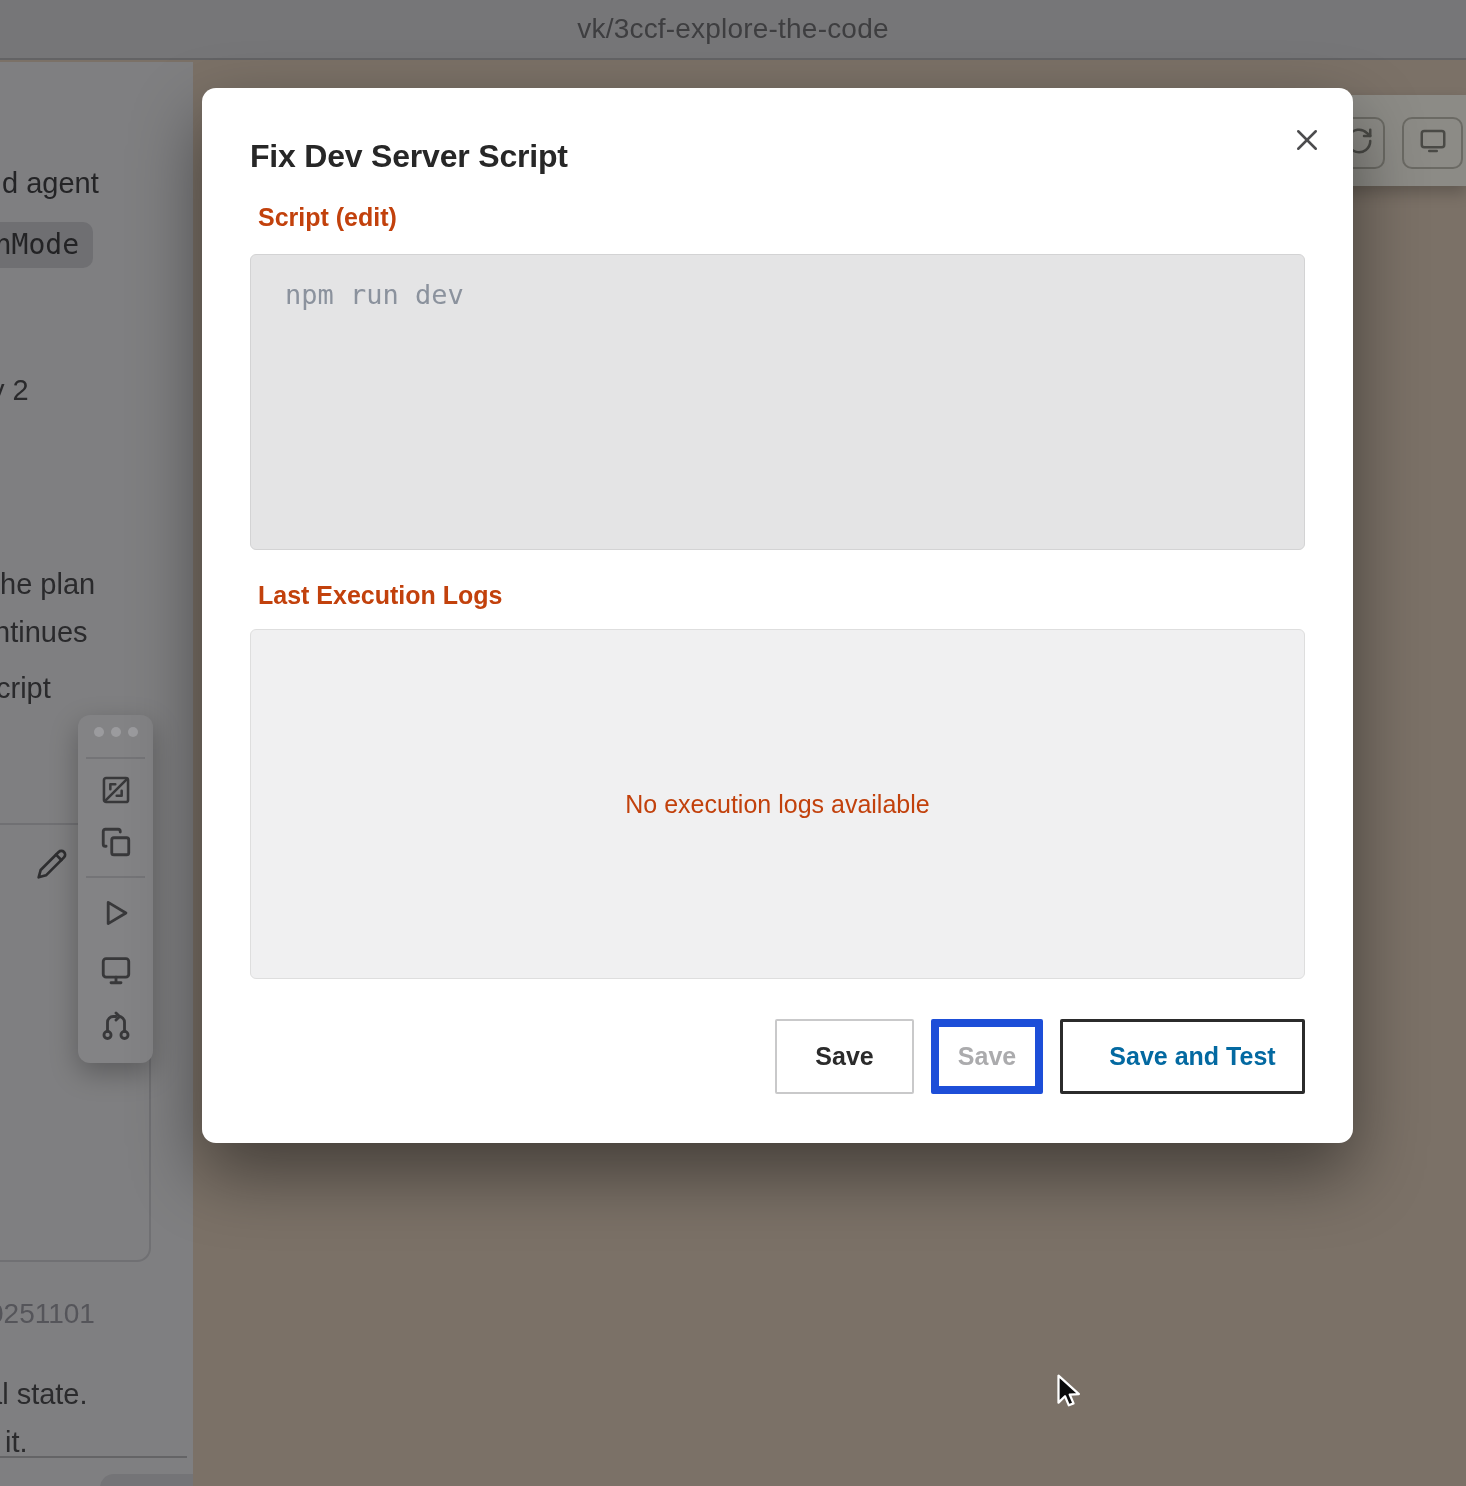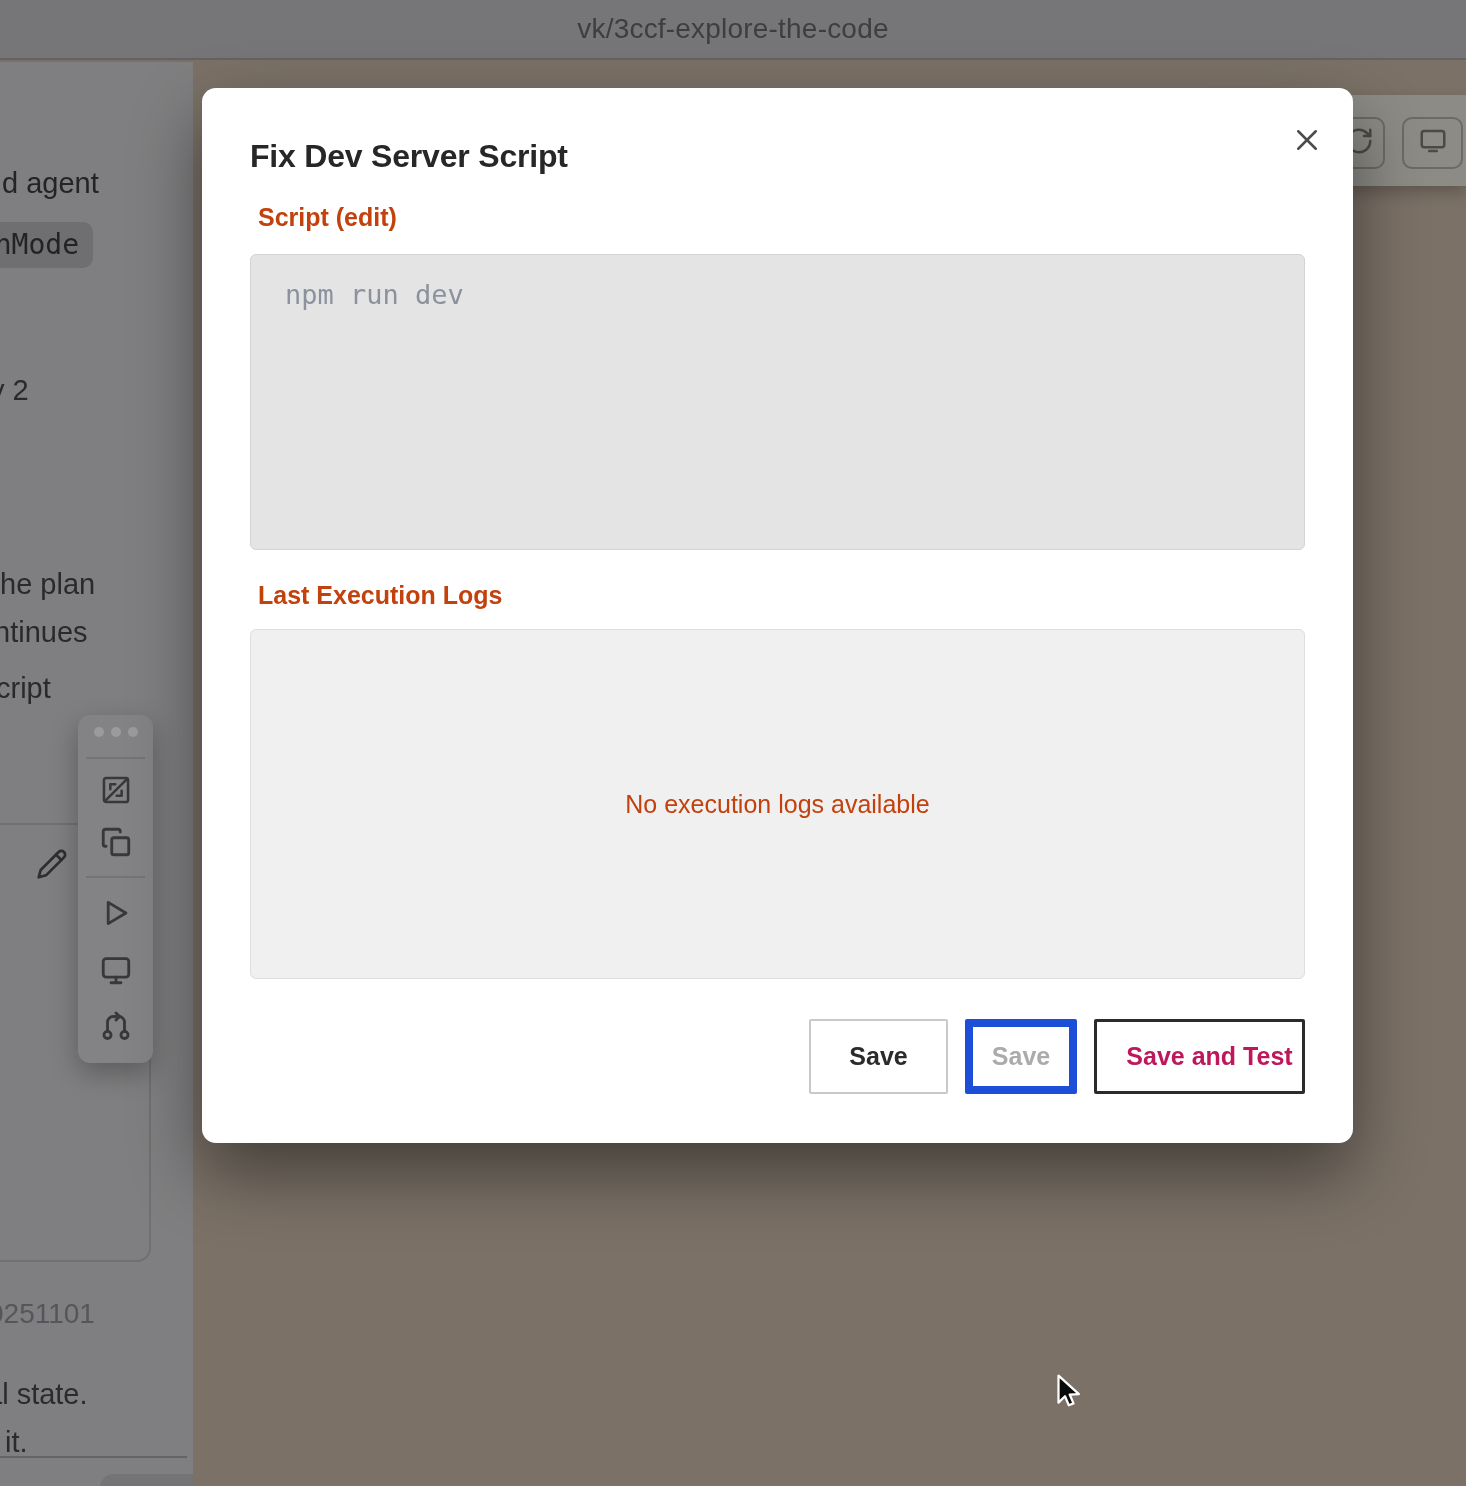--- a/index.html
+++ b/index.html
@@ -105,21 +105,21 @@
     position:absolute; left:48px; top:931px; width:1055px; height:75px;
     display:flex; justify-content:flex-end; gap:17px;
   }
   .btn {
     height:75px; background:#fff; font-family:"Liberation Sans",sans-serif;
     font-size:25px; font-weight:600; border-radius:2px; cursor:pointer;
     display:flex; align-items:center; justify-content:center;
   }
   .btn-close { width:139px; border:2px solid #c9c9ca; color:#2b2b2b; }
   .btn-save  { width:112px; border:8px solid #1d4ed8; color:#ababad; cursor:default; }
-  .btn-sat   { width:211px; border:3px solid #2b2b2b; color:#be185d;padding-left:20px; }
+  .btn-sat   { width:245px; border:3px solid #2b2b2b; color:#0369a1;padding-left:20px; }
 
   .cursor { position:absolute; left:1050px; top:1372px; z-index:20; pointer-events:none; }
 </style>
 </head>
 <body>
 
 <div class="topbar">
   <div class="topbar-title">vk/3ccf-explore-the-code</div>
 </div>
 

